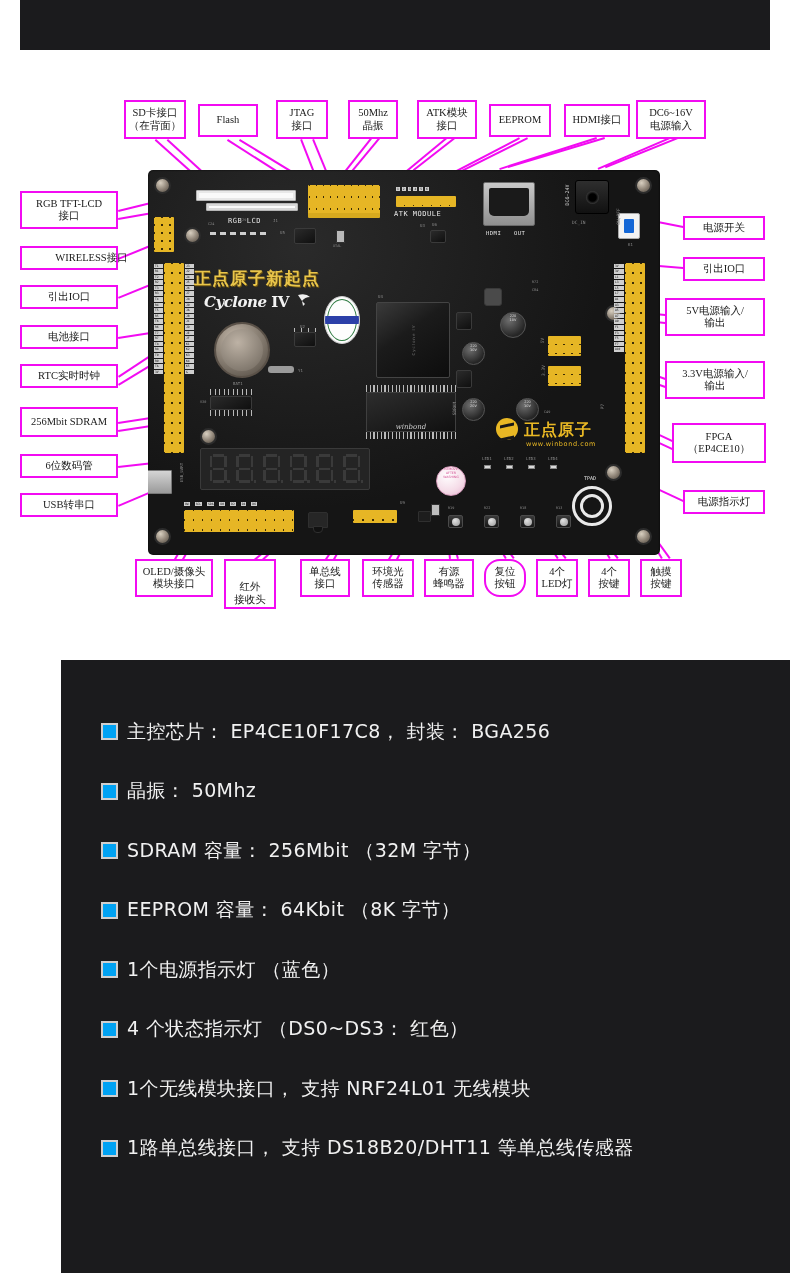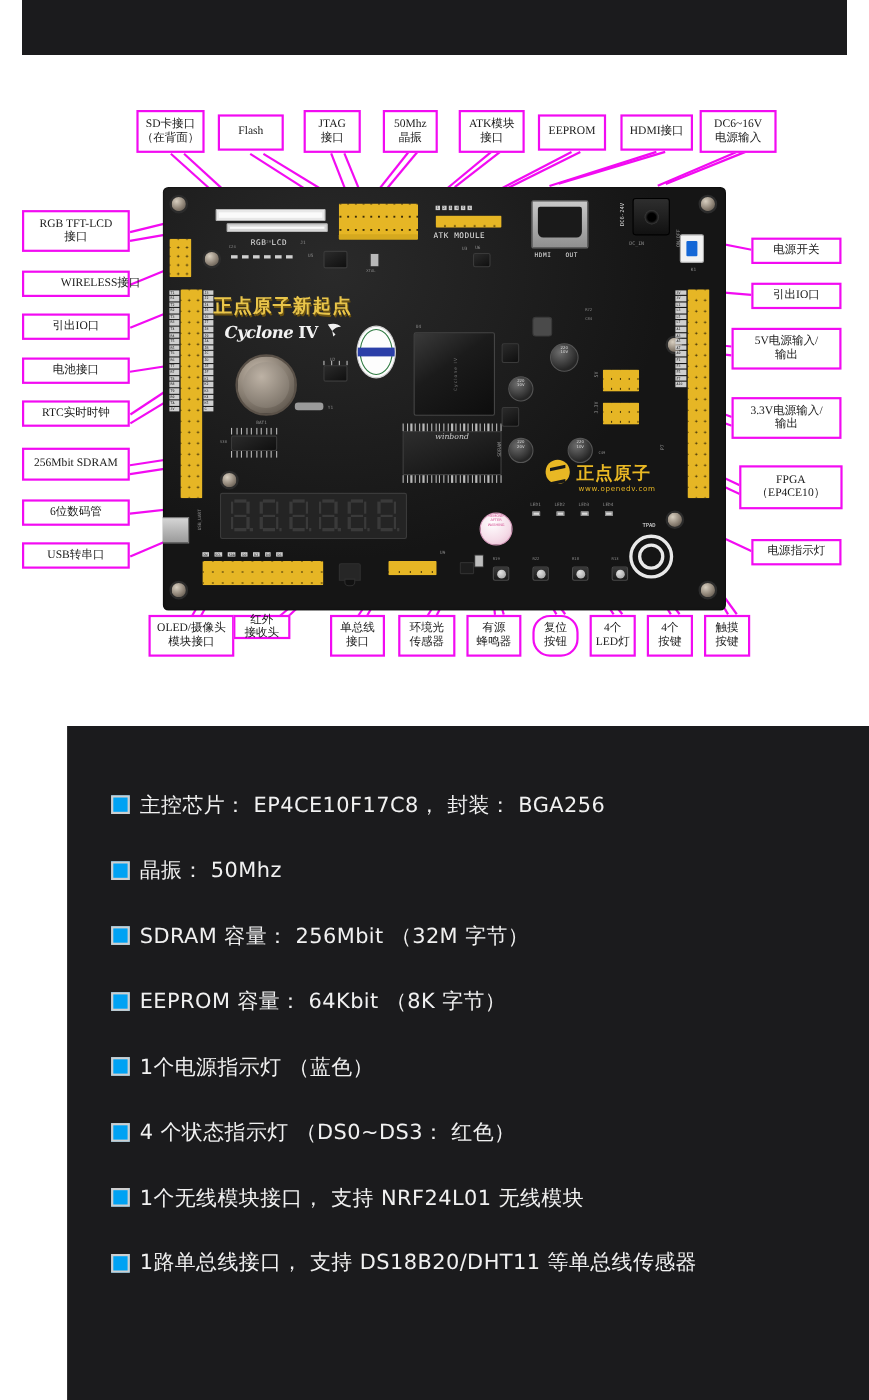--- a/index.html
+++ b/index.html
@@ -126,21 +126,21 @@
   .fpga { position:absolute; border-radius:2px;
           background: linear-gradient(145deg,#3a3a3a 0%,#1b1b1b 40%,#0d0d0d 100%);
           border:1px solid #444; }
   .fpga .mark { position:absolute; inset:0; color:#6f6f6f; font-size:4px;
                 font-family:"DejaVu Sans", sans-serif; transform:rotate(-90deg);
                 display:flex;align-items:center;justify-content:center; letter-spacing:1px;}
   
   .tsop { position:absolute; background:linear-gradient(160deg,#2d2d2d,#101010);
           border:1px solid #3f3f3f; border-radius:1px; color:#cfcfcf;
           font-family:"DejaVu Serif", serif; font-style:italic; font-size:7px;
-          display:flex;align-items:flex-start;justify-content:center;}
+          display:flex;align-items:flex-end;justify-content:center;}
   .pins { position:absolute; display:flex; justify-content:space-between; }
   .pins i { display:block; width:1.3px; background:#b9b9b9; }
 
   
   .batt { position:absolute; border-radius:50%;
           background: radial-gradient(circle at 38% 30%, #c8bcae, #8d8377 45%, #4b443c 100%);
           border:2px solid #5a5148; }
   .batt::after { content:""; position:absolute; inset:5px; border-radius:50%;
           background: radial-gradient(circle at 40% 32%, #bdb2a5, #6e665c); }
   
@@ -617,21 +617,21 @@
       <div class="txtg" style="left:300px;top:336px;font-size:3.5px;">R19</div>
       <div class="txtg" style="left:336px;top:336px;font-size:3.5px;">R22</div>
       <div class="txtg" style="left:372px;top:336px;font-size:3.5px;">R18</div>
       <div class="txtg" style="left:408px;top:336px;font-size:3.5px;">R13</div>
 
       <div class="txtg" style="left:436px; top:305px; font-size:5px; color:#e6e6e6;">TPAD</div>
       <div class="tpad" style="left:424px; top:316px; width:40px; height:40px;"></div>
 
       <div class="brandlogo" style="left:348px; top:248px;"></div>
       <div class="brandcn" style="left:376px; top:250px;">正点原子</div>
-      <div class="brandurl" style="left:378px; top:270px;">www.openedv.com</div>
+      <div class="brandurl" style="left:378px; top:270px;">www.winbond.com</div>
 
       <div class="ic" style="left:62px;top:226px;width:42px;height:14px;"></div>
       <div class="txtg" style="left:52px;top:230px;font-size:3.5px;">V30</div>
       <div class="pins" style="left:62px;top:219px;width:42px;height:6px;">
         <i style="height:6px"></i>
           <i style="height:6px"></i>
           <i style="height:6px"></i>
           <i style="height:6px"></i>
           <i style="height:6px"></i>
         <i style="height:6px"></i>
@@ -729,21 +729,21 @@
         <span>（EP4CE10）</span>
       </div>
     <div class="lbl" style="left:683px; top:440px; width:82px; height:24px;">
       <span>电源指示灯</span>
       </div>
 
     <div class="lbl" style="left:135px; top:509px; width:78px; height:38px;">
       <span>OLED/摄像头</span>
         <span>模块接口</span>
       </div>
-    <div class="lbl" style="left:212px; top:509px; width:52px; height:22px;">
+    <div class="lbl" style="left:224px; top:509px; width:52px; height:50px;justify-content:flex-end;">
       <span>红外</span>
         <span>接收头</span>
       </div>
     <div class="lbl" style="left:300px; top:509px; width:50px; height:38px;">
       <span>单总线</span>
         <span>接口</span>
       </div>
     <div class="lbl" style="left:362px; top:509px; width:52px; height:38px;">
       <span>环境光</span>
         <span>传感器</span>

